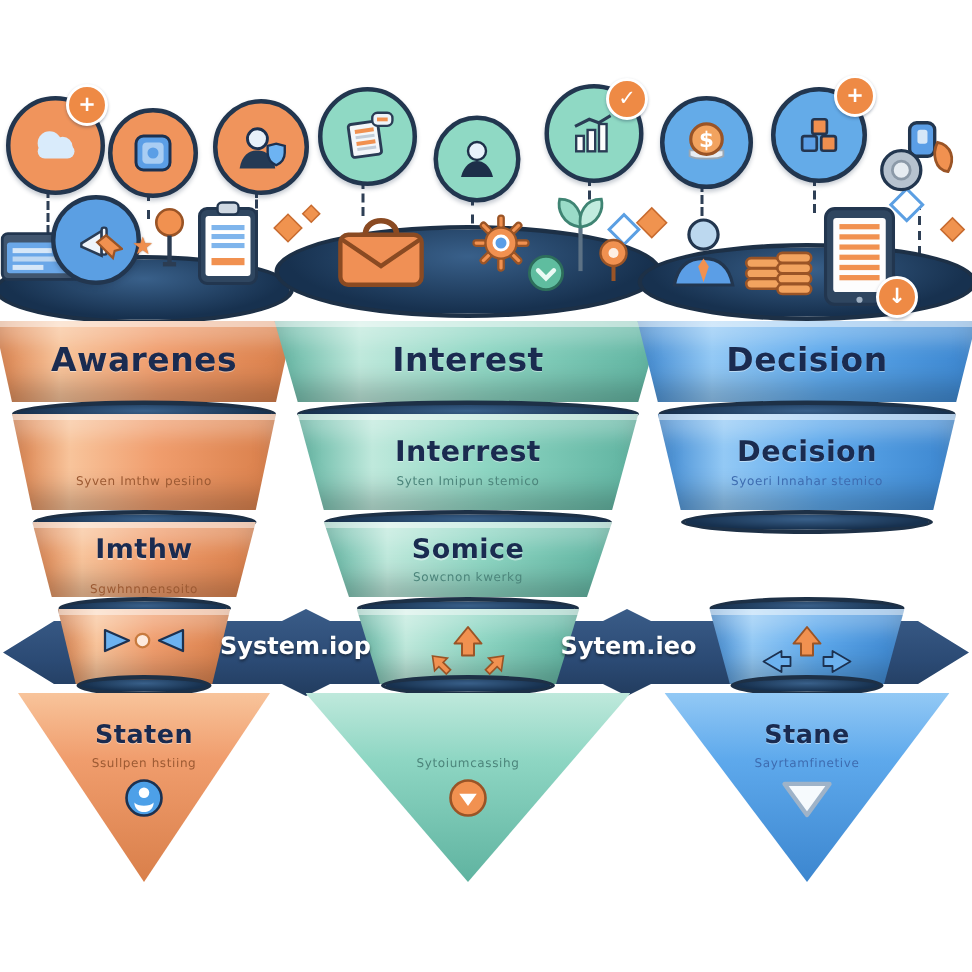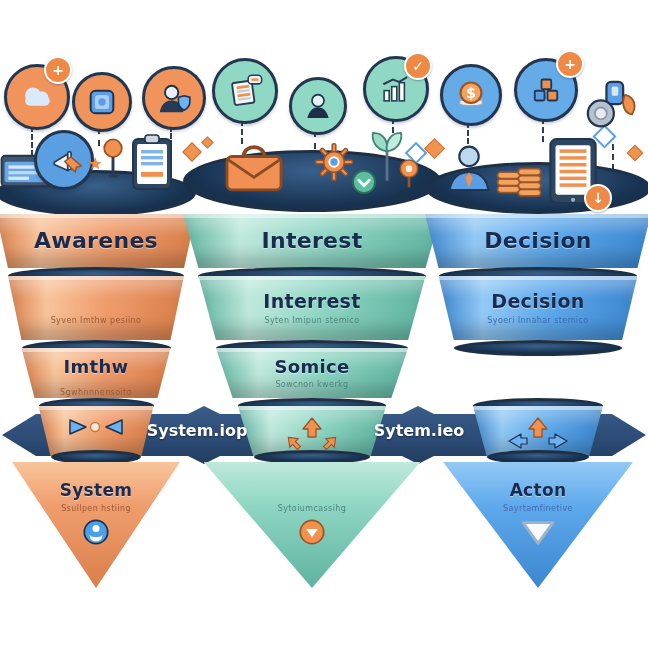--- a/index.html
+++ b/index.html
@@ -52,21 +52,21 @@
       <div class="nrow" style="top: 10px;">
         <svg width="64" height="22" viewBox="0 0 64 22">
           <polygon points="6,4 22,11 6,18" fill="#6cb2f0" stroke="#1c3150" stroke-width="1.5" stroke-linejoin="round"></polygon>
           <circle cx="31" cy="11" r="4.5" fill="#fdeadd" stroke="#c77a3e" stroke-width="1.5"></circle>
           <polygon points="58,4 42,11 58,18" fill="#6cb2f0" stroke="#1c3150" stroke-width="1.5" stroke-linejoin="round"></polygon>
         </svg>
       </div>
     </div>
     <div class="opening" style="left: 51px; top: 450px; width: 90px; height: 14px; z-index: 3;"></div>
     <div class="tri" style="left: 12px; top: 462px; width: 168px; height: 126px; z-index: 4; background: linear-gradient(rgb(248, 196, 155) 0%, rgb(240, 157, 109) 35%, rgb(217, 127, 74) 100%); clip-path: polygon(0px 0px, 100% 0px, 50% 100%);">
-      <div class="t-title" style="top: 18px; font-size: 17px;">System</div>
+      <div class="t-title" style="top: 18px; font-size: 17px;">Staten</div>
       <div class="t-sub" style="top: 42px; color: rgb(156, 90, 51);">Ssullpen hstiing</div>
       <div class="nrow" style="top: 56px;">
         <svg width="28" height="28" viewBox="0 0 24 24">
           <circle cx="12" cy="12" r="10" fill="#4da0e8" stroke="#1c3150" stroke-width="1.5"></circle>
           <circle cx="12" cy="9" r="3" fill="#fff"></circle>
           <path d="M6.5 14.5c2 2.5 9 2.5 11 0 0 3.5-2.5 5.5-5.5 5.5s-5.5-2-5.5-5.5z" fill="#fff"></path>
         </svg>
       </div>
     </div>
     <div class="opening" style="left: 183px; top: 150px; width: 258px; height: 62px; z-index: 3;"></div>
@@ -122,21 +122,21 @@
       <div class="nrow" style="top: 10px;">
         <svg width="70" height="36" viewBox="0 0 70 36">
           <polygon points="35,2 44,13 39,13 39,21 31,21 31,13 26,13" fill="#f19150" stroke="#9a5426" stroke-width="1.3" stroke-linejoin="round"></polygon>
           <polygon points="6,25 18,18 18,22 24,22 24,28 18,28 18,32" fill="#6cb2f0" stroke="#1c3150" stroke-width="1.2" stroke-linejoin="round"></polygon>
           <polygon points="64,25 52,18 52,22 46,22 46,28 52,28 52,32" fill="#6cb2f0" stroke="#1c3150" stroke-width="1.2" stroke-linejoin="round"></polygon>
         </svg>
       </div>
     </div>
     <div class="opening" style="left: 487.15px; top: 450px; width: 101.7px; height: 14px; z-index: 3;"></div>
     <div class="tri" style="left: 443.08px; top: 462px; width: 189.84px; height: 126px; z-index: 4; background: linear-gradient(rgb(147, 201, 245) 0%, rgb(94, 169, 236) 35%, rgb(60, 134, 207) 100%); clip-path: polygon(0px 0px, 100% 0px, 50% 100%);">
-      <div class="t-title" style="top: 18px; font-size: 17px;">Acton</div>
+      <div class="t-title" style="top: 18px; font-size: 17px;">Stane</div>
       <div class="t-sub" style="top: 42px; color: rgb(62, 108, 176);">Sayrtamfinetive</div>
       <div class="nrow" style="top: 56px;">
         <svg width="40" height="30" viewBox="0 0 34 26">
           <polygon points="4,4 30,4 17,22" fill="#f6fafd" stroke="#9fb3c8" stroke-width="2.5" stroke-linejoin="round"></polygon>
         </svg>
       </div>
     </div>
     <div class="banner-label" style="left: 352px; top: 421px; width: 134px;">Sytem.ieo</div>
     <div class="banner-label" style="left: 130px; top: 421px; width: 134px;">System.iop</div>
     <div class="icon-circle" style="left: 4px; top: 64px; width: 60px; height: 60px; background: rgb(240, 148, 92);">

